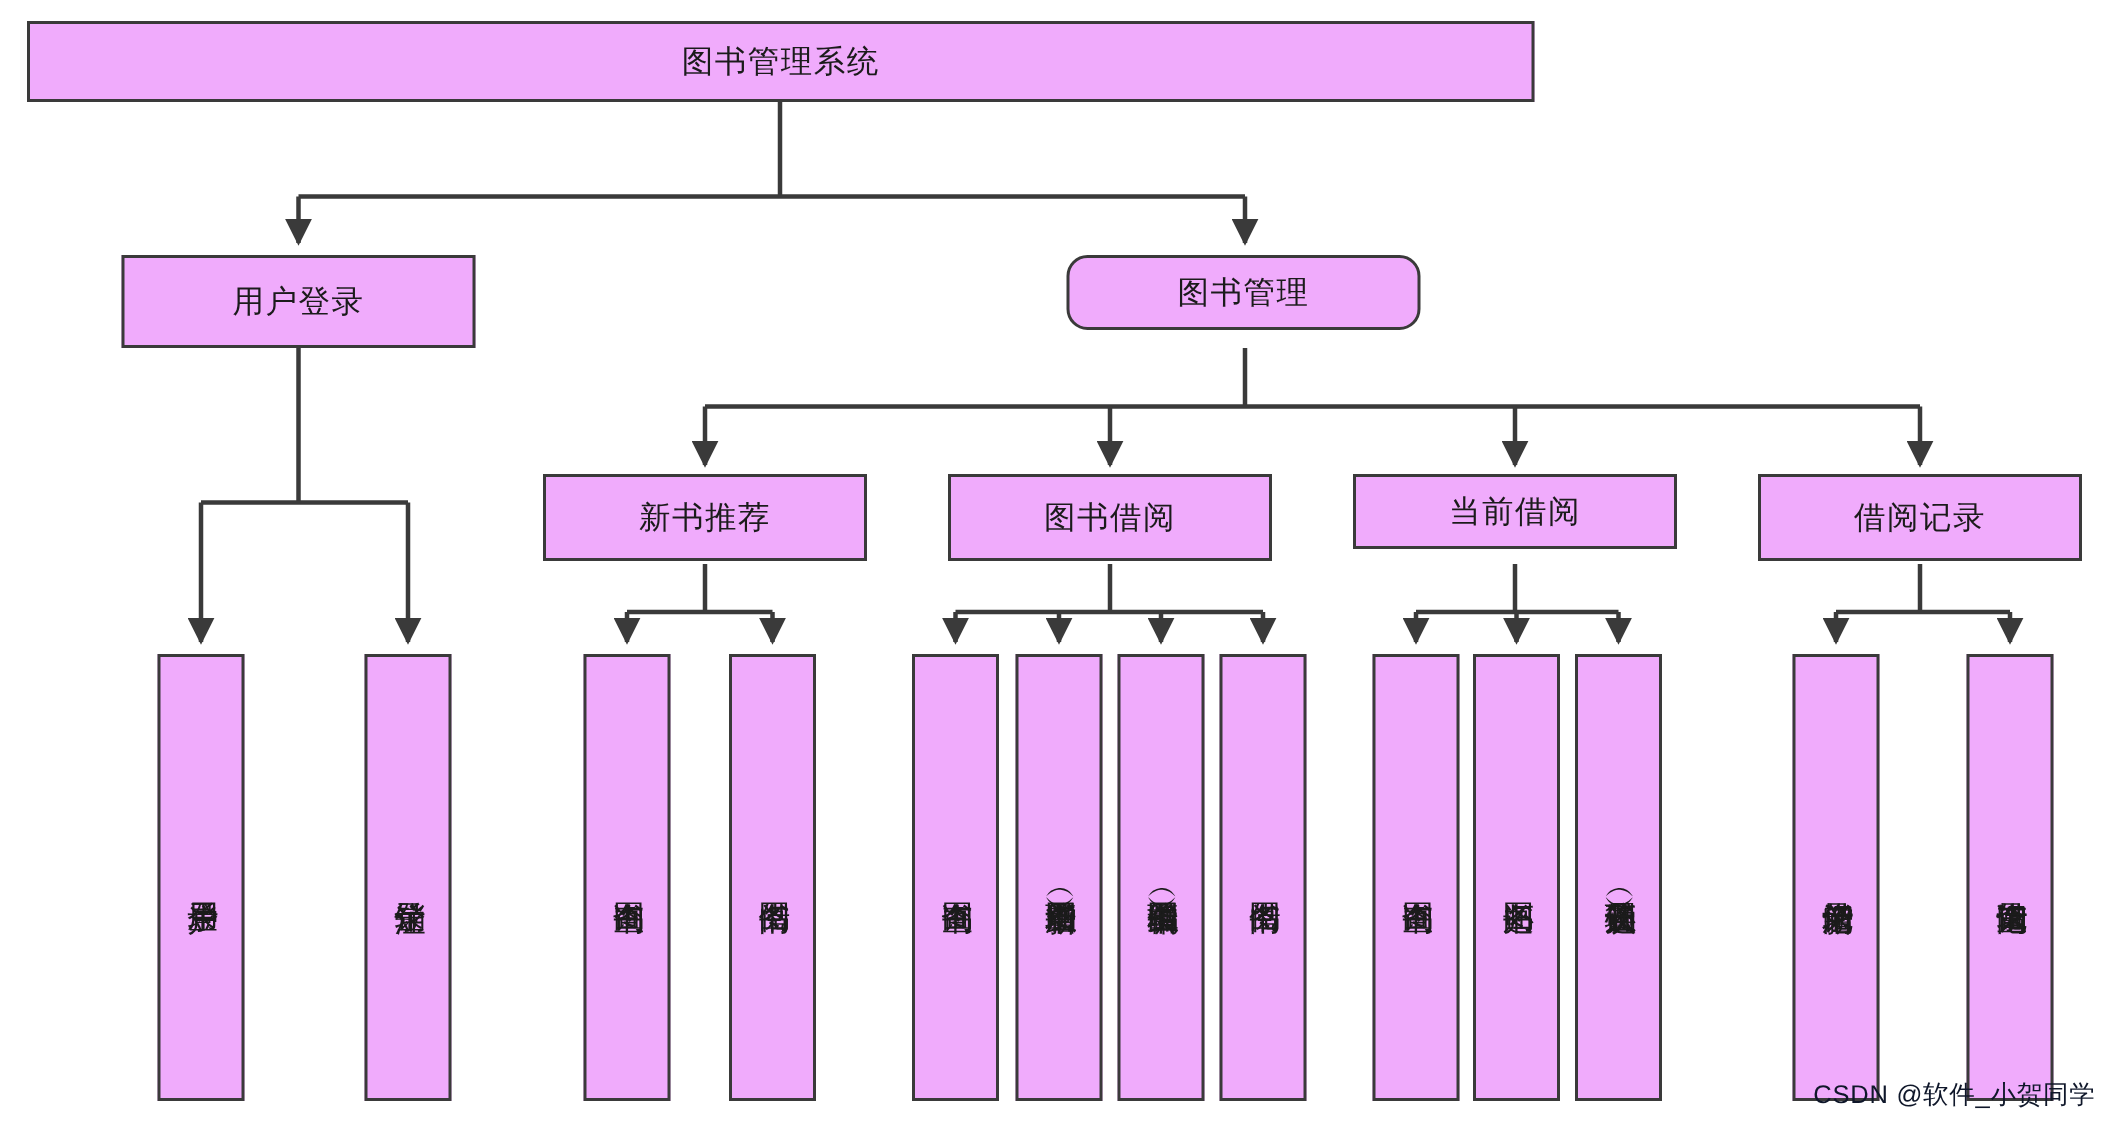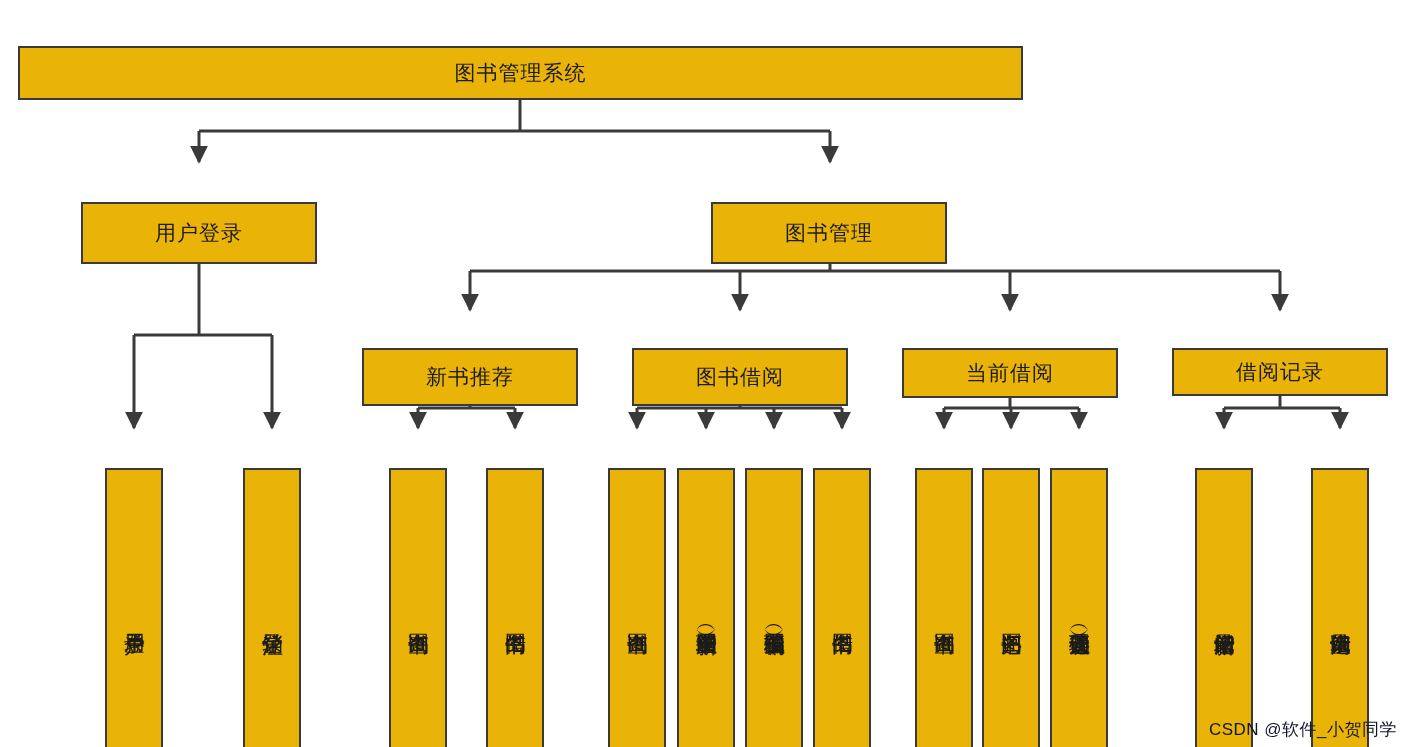--- a/index.html
+++ b/index.html
@@ -14,26 +14,25 @@
     position: relative;
     width: 1405px;
     height: 747px;
     background: #ffffff;
     overflow: hidden;
   }
   .node {
     position: absolute;
     box-sizing: border-box;
     border: 2px solid #3a3a3a;
-    background: #eab308;
+    background: #f0abfc;
     display: flex;
     align-items: center;
     justify-content: center;
     color: #1b1b1b;
-    margin-top: 32px;
   }
   .node.horiz {
     font-size: 21px;
     letter-spacing: 1px;
   }
   .node.vert {
     writing-mode: vertical-rl;
     text-orientation: upright;
     font-size: 21px;
     line-height: 1.18;
@@ -125,37 +124,37 @@
   </svg>
 
   <div class="node horiz root" style="left:18px; top:14px; width:1005px; height:54px;">
     <span>图书管理系统</span>
   </div>
 
   <div class="node horiz" style="left:81px; top:170px; width:236px; height:62px;">
     <span>用户登录</span>
   </div>
 
-  <div class="node horiz" style="left:711px; top:170px; width:236px; height:62px;">
+  <div class="node horiz" style="left:711px; top:170px; width:236px; height:50px;border-radius:14px;">
     <span>图书管理</span>
   </div>
 
   <div class="node horiz" style="left:632px; top:316px; width:216px; height:58px;">
     <span>图书借阅</span>
   </div>
 
   <div class="node horiz" style="left:362px; top:316px; width:216px; height:58px;">
     <span>新书推荐</span>
   </div>
 
   <div class="node horiz" style="left:902px; top:316px; width:216px; height:50px;">
     <span>当前借阅</span>
   </div>
 
-  <div class="node horiz" style="left:1172px; top:316px; width:216px; height:48px;">
+  <div class="node horiz" style="left:1172px; top:316px; width:216px; height:58px;">
     <span>借阅记录</span>
   </div>
 
   <div class="node vert" style="left:105px; top:436px; width:58px; height:298px;">
     <span class="vlabel">用户登录</span>
   </div>
   <div class="node vert" style="left:243px; top:436px; width:58px; height:298px;">
     <span class="vlabel">注销登录</span>
   </div>
 

